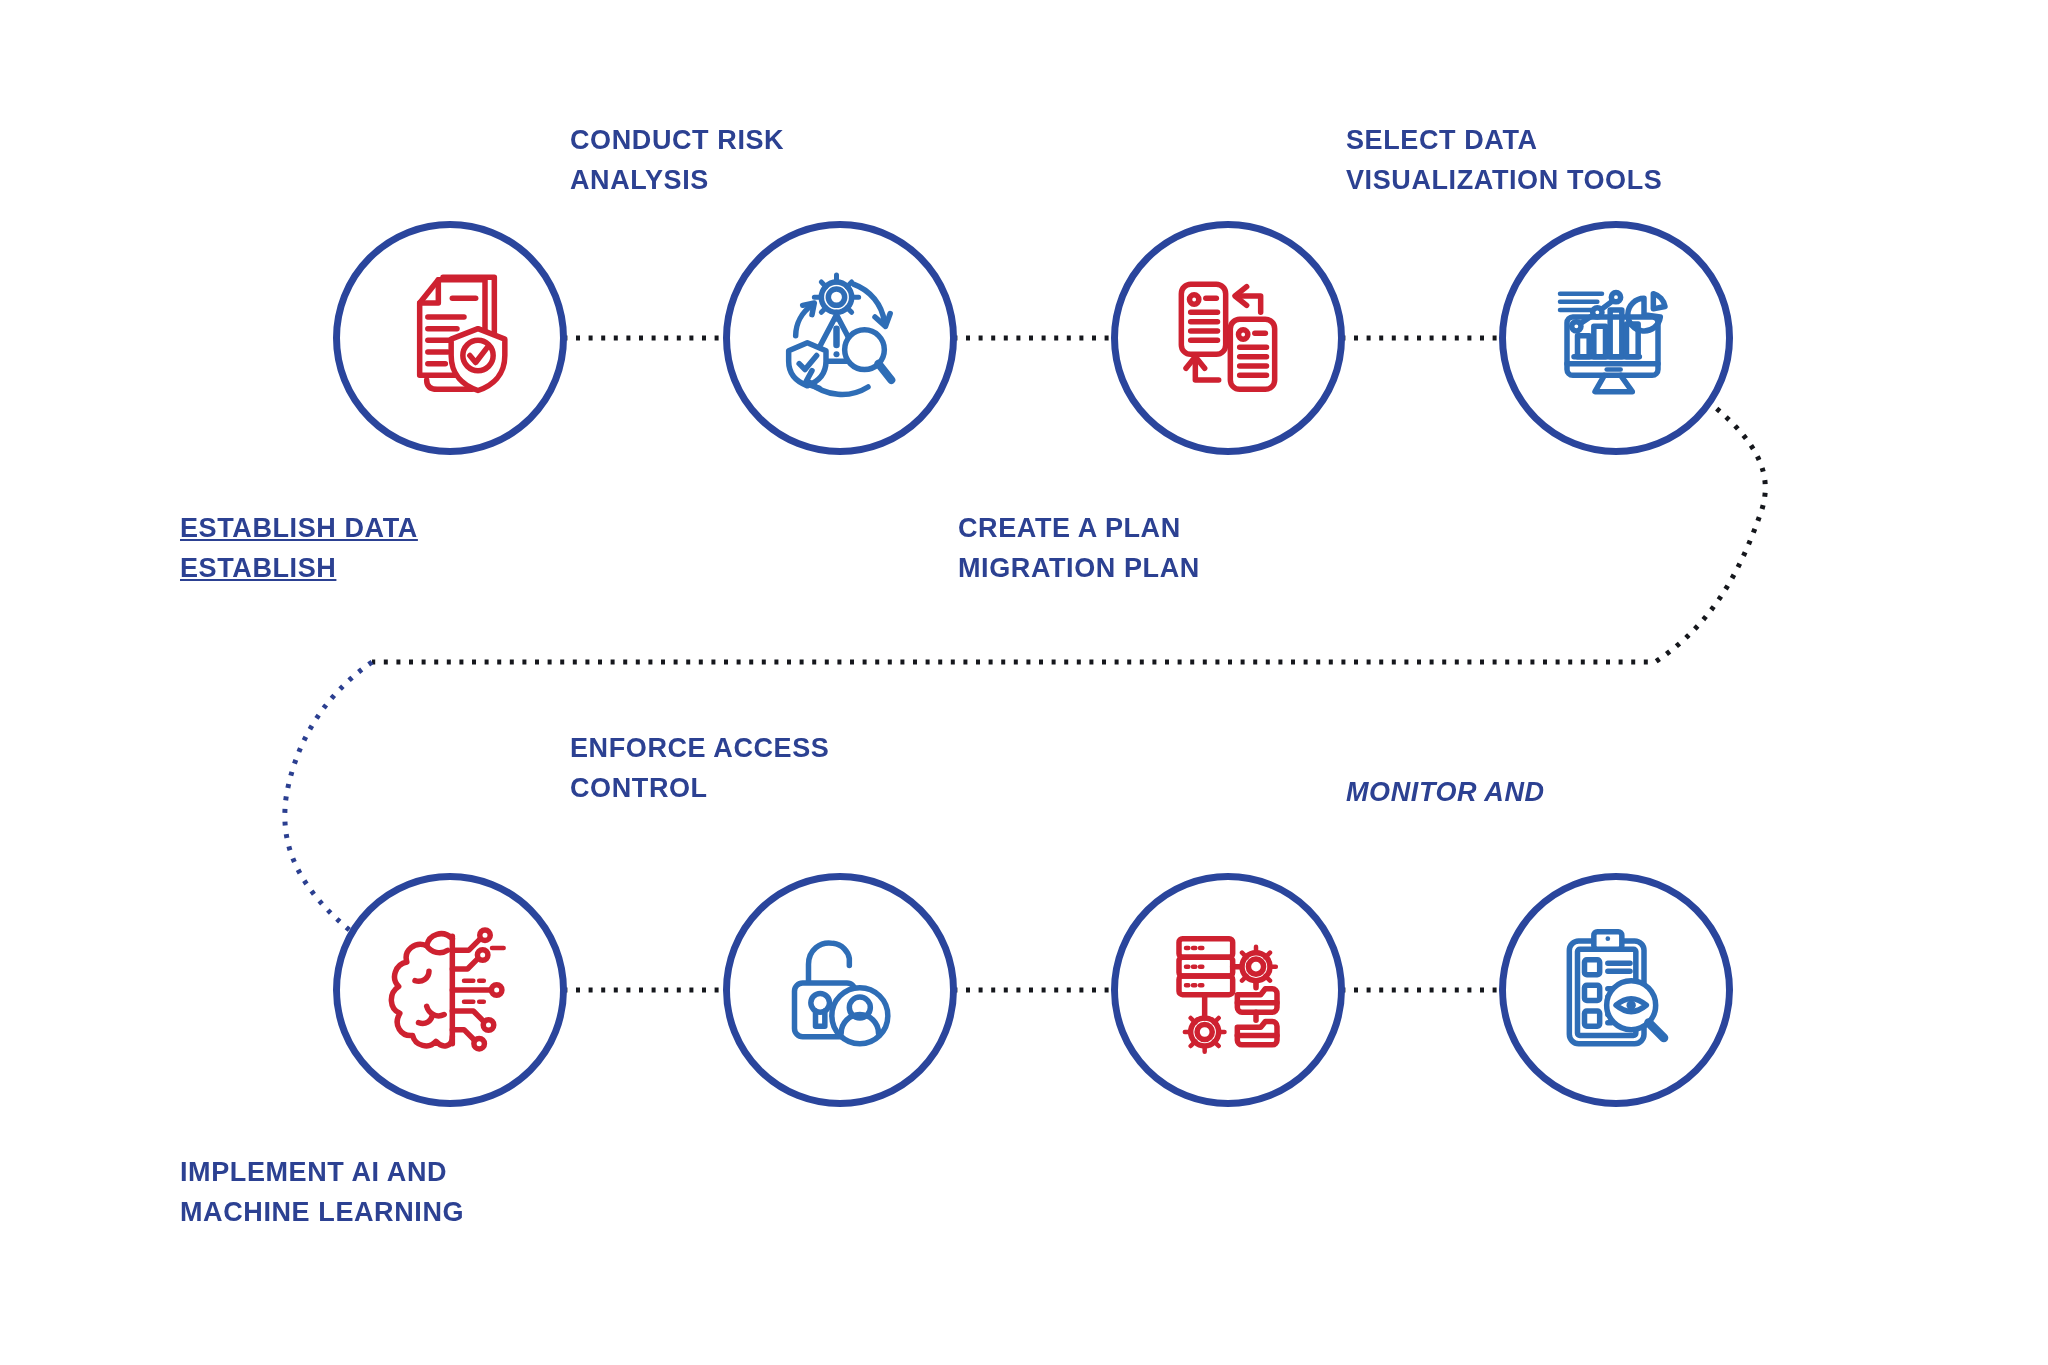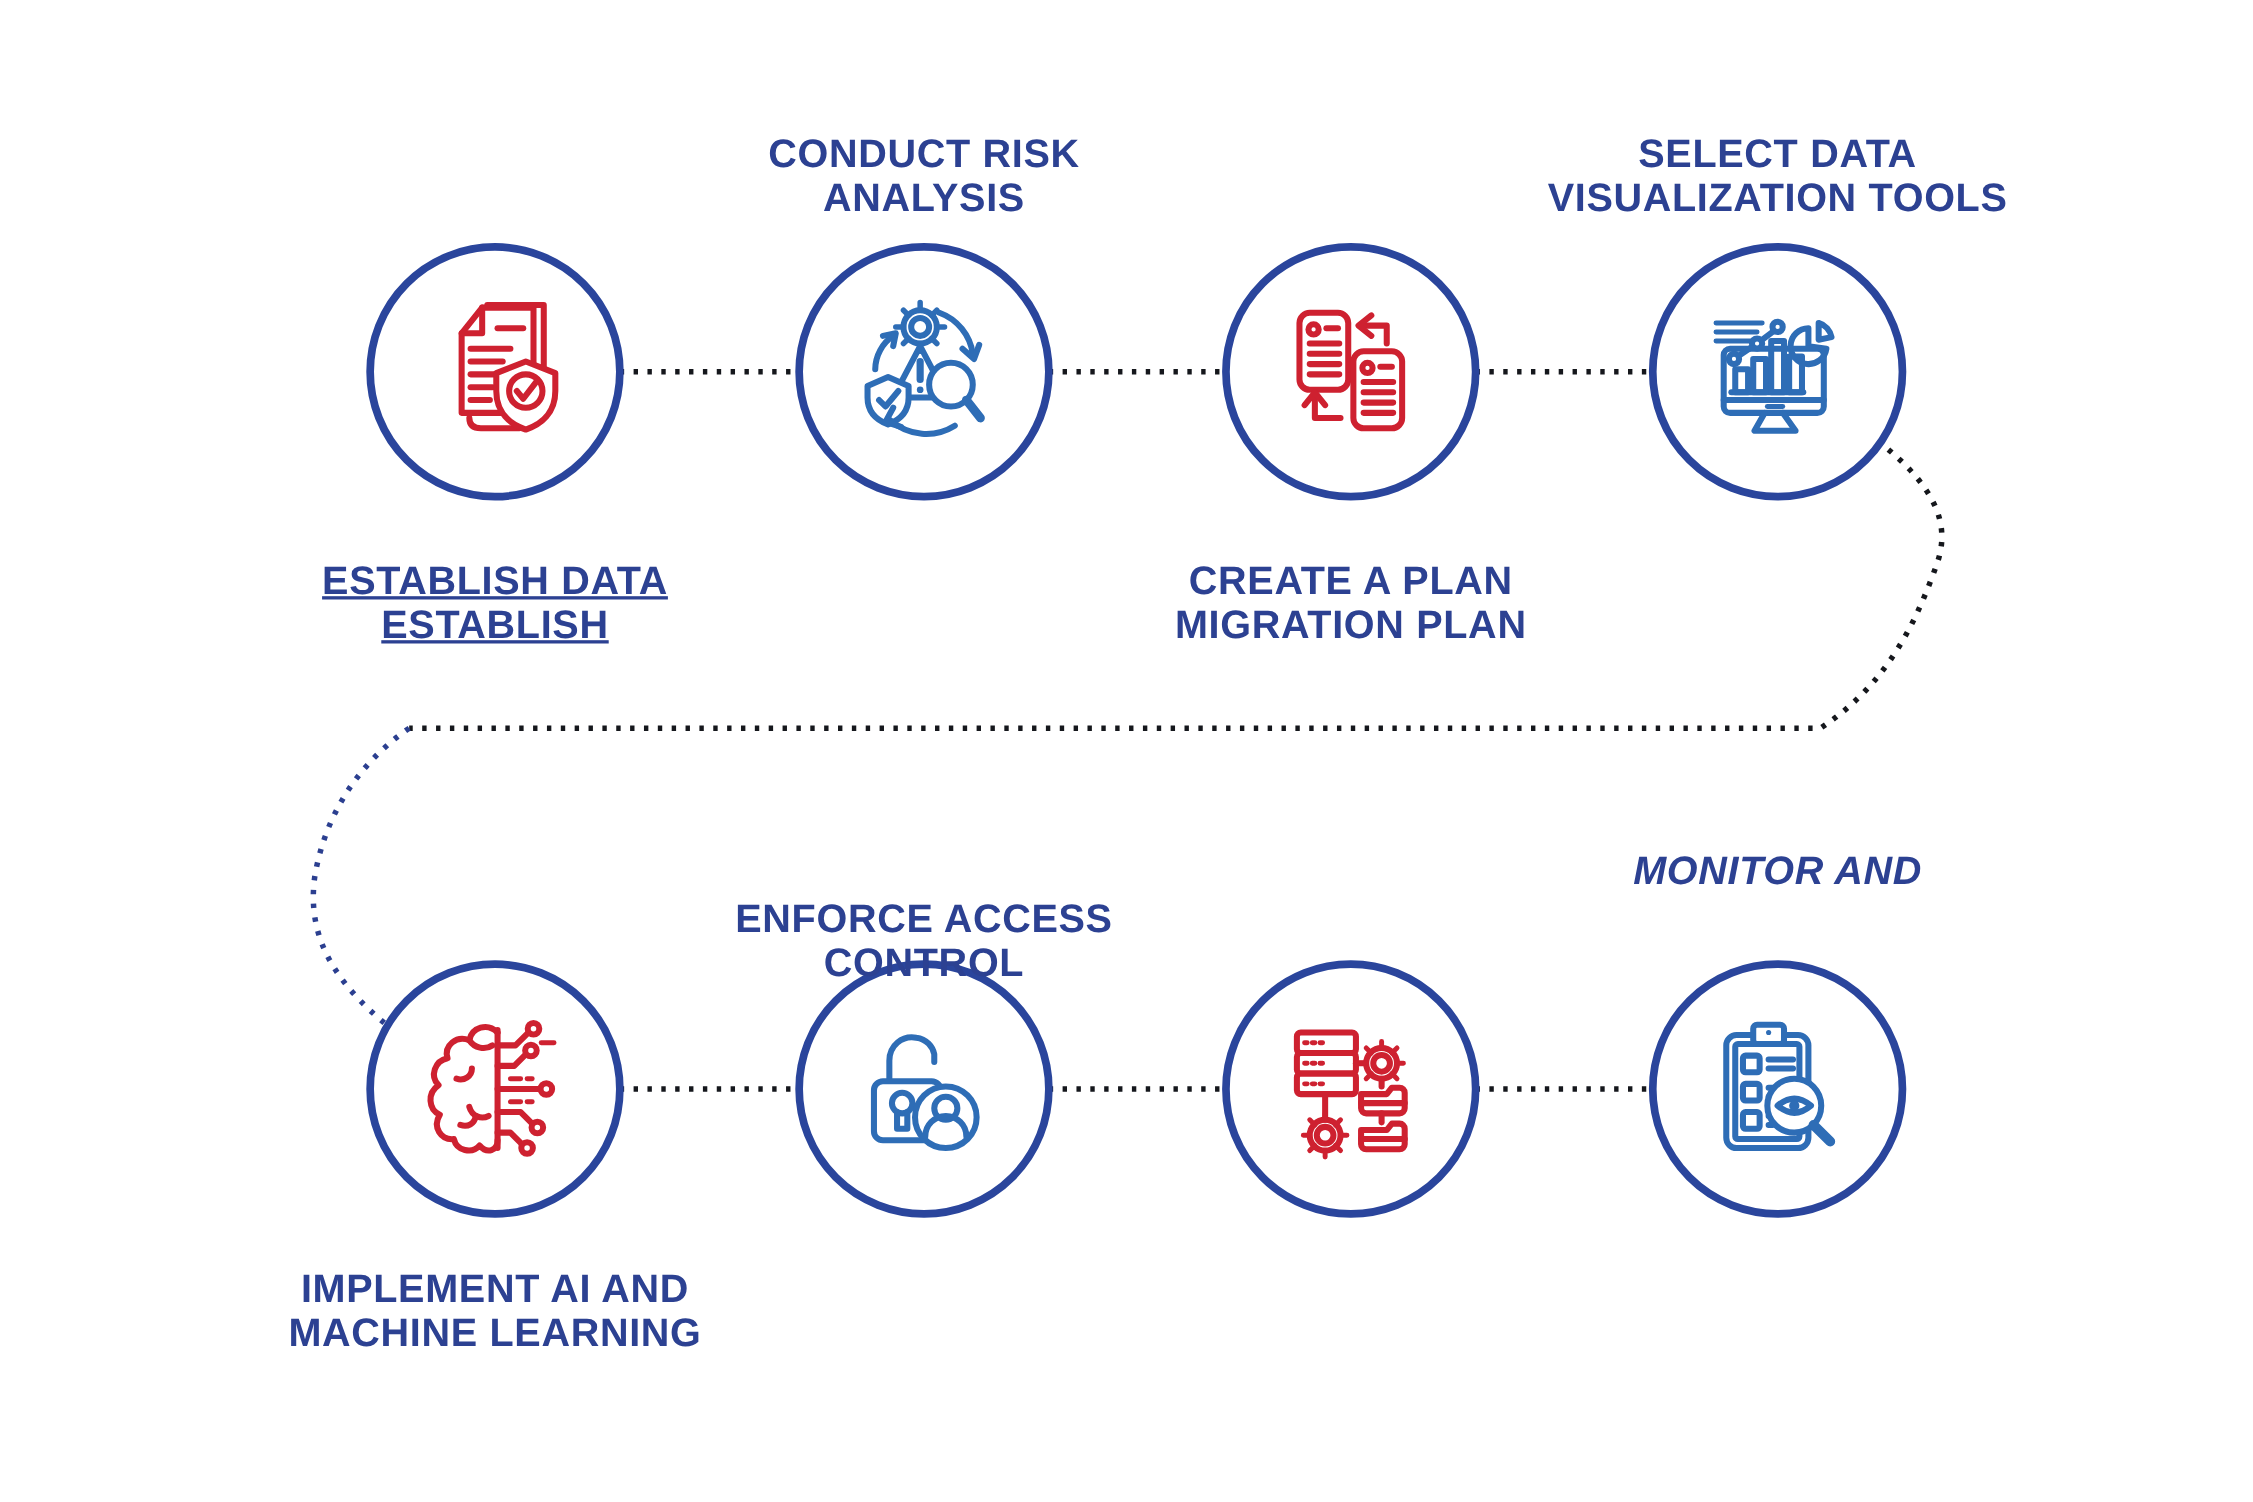--- a/index.html
+++ b/index.html
@@ -7,22 +7,22 @@
     position:relative;width:2048px;height:1365px;background:#ffffff;
     font-family:"Liberation Sans", sans-serif;overflow:hidden;
   }
   .connector-svg{position:absolute;left:0;top:0;z-index:1;pointer-events:none;}
   .step-circle{
     position:absolute;width:234px;height:234px;box-sizing:border-box;
     border:7px solid #2a459c;border-radius:50%;background:#ffffff;z-index:2;
     display:flex;align-items:center;justify-content:center;
   }
   .step-label{
-    position:absolute;width:540px;z-index:3;text-align:center;
-    color:#2c4192;font-weight:700;font-size:36px;line-height:40px;
+    position:absolute;width:540px;z-index:3;text-align:left;
+    color:#2c4192;font-weight:700;font-size:27px;line-height:40px;
     letter-spacing:.6px;
   }
   .step-label span{display:block;}
   .icon{display:block;}
   .icon.red{color:#ce2130;}
   .icon.blue{color:#2e6db6;}
   .icon *{vector-effect:non-scaling-stroke;}
 </style>
 </head>
 <body>
@@ -167,21 +167,21 @@
     <svg class="icon blue" width="140" height="140" viewBox="0 0 120 120" fill="none" stroke="currentColor" stroke-width="5.5" stroke-linecap="round" stroke-linejoin="round">
       <path d="M33 54 V38 C33 26 43 18 54 20 C62 21 67 27 68 33 V39"></path>
       <rect x="21" y="54" width="52" height="46" rx="7" fill="#ffffff"></rect>
       <circle cx="43" cy="71" r="8"></circle>
       <path d="M39 78 v13 h8 v-13"></path>
       <circle cx="77" cy="82" r="24" fill="#ffffff"></circle>
       <circle cx="77" cy="75" r="9"></circle>
       <path d="M61 97 a16 16 0 0 1 32 0"></path>
     </svg>
   </div>
-  <div class="step-label" style="left:570px;top:815px;">
+  <div class="step-label" style="left:570px;top:728px;">
     <span>ENFORCE ACCESS</span>
     <span>CONTROL</span>
   </div>
 
   <div class="step-circle" style="left:1111px;top:873px;">
     <svg class="icon red" width="140" height="140" viewBox="0 0 120 120" fill="none" stroke="currentColor" stroke-width="5.5" stroke-linecap="round" stroke-linejoin="round">
       <rect x="18" y="16" width="46" height="16" rx="3"></rect>
       <rect x="18" y="32" width="46" height="16" rx="3"></rect>
       <rect x="18" y="48" width="46" height="16" rx="3"></rect>
       <path d="M24 24 h2 M30 24 h2 M36 24 h2 M24 40 h2 M30 40 h2 M36 40 h2 M24 56 h2 M30 56 h2 M36 56 h2" stroke-width="4.5"></path>

